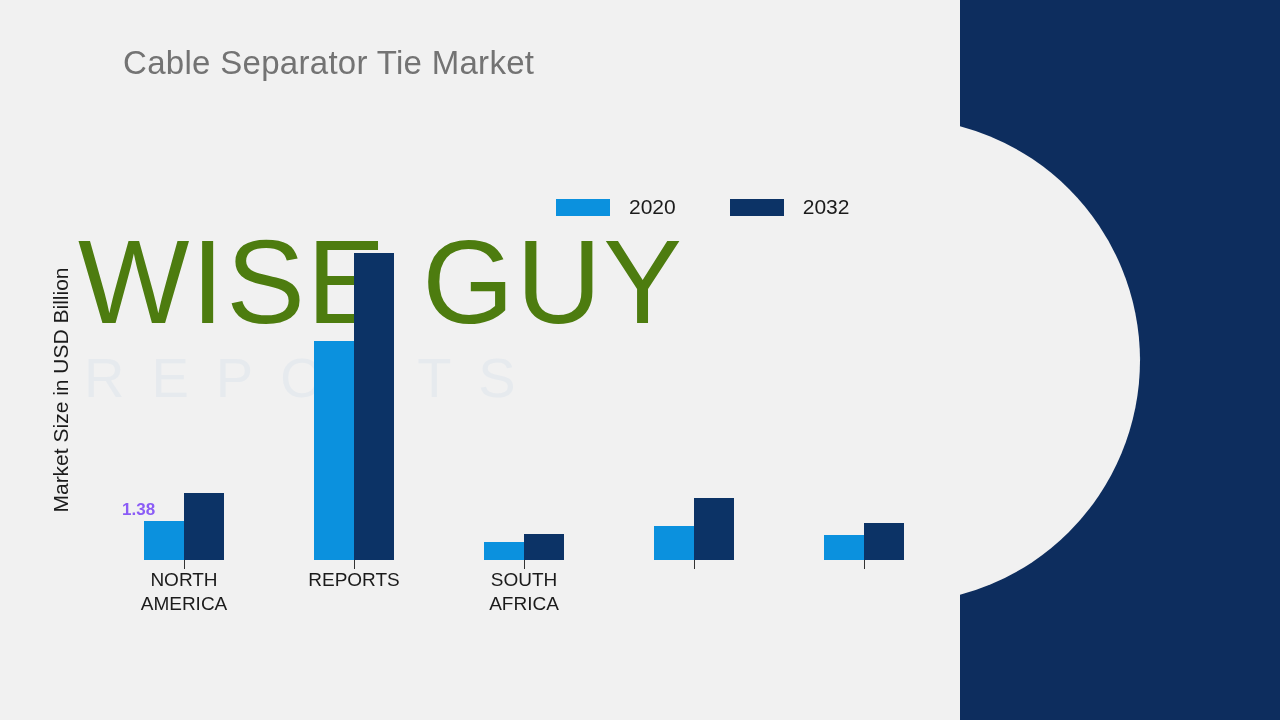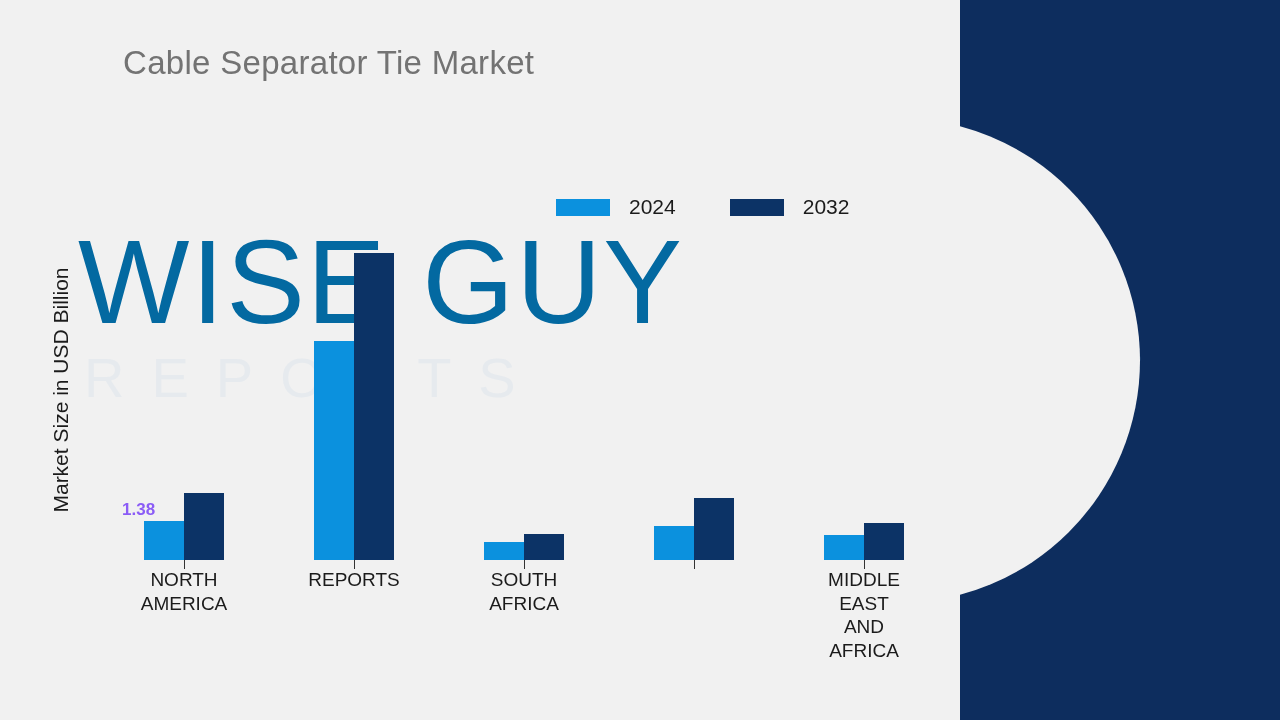--- a/index.html
+++ b/index.html
@@ -46,21 +46,21 @@
   .watermark {
     position:absolute;
     left:78px; top:222px;
     width:820px; height:230px;
     pointer-events:none;
     user-select:none;
   }
   .wm-line1 {
     font-size:118px;
     font-weight:400;
-    color:#0369a1;
+    color:#4d7c0f;
     letter-spacing:2px;
     line-height:120px;
     white-space:nowrap;
   }
   .wm-line2 {
     font-size:56px;
     font-weight:400;
     color:#e6eaee;
     letter-spacing:27px;
     line-height:72px;
@@ -203,21 +203,21 @@
 
   </div>
 
   <div class="chart-title">Cable Separator Tie Market</div>
 
   <div class="y-axis-title">Market Size in USD Billion</div>
 
   <div class="legend">
     <div class="legend-item">
       <span class="legend-swatch bar-2024"></span>
-      <span class="legend-label">2024</span>
+      <span class="legend-label">2020</span>
     </div>
     <div class="legend-item">
       <span class="legend-swatch bar-2032"></span>
       <span class="legend-label">2032</span>
     </div>
   </div>
 
   <div class="plot">
     <div class="baseline"></div>
   <div class="group" style="left: 48px; width: 80px;">
@@ -253,20 +253,16 @@
         </div>
         <div class="tick" style="left: 40px;"></div>
       </div>
       <div class="group" style="left: 728px; width: 80px;">
         <div class="bars" style="width: 80px;">
           <div class="bar bar-2024" title="2024: 0.88" style="width: 40px; height: 25px;"></div>
           <div class="bar bar-2032" title="2032: 1.31" style="width: 40px; height: 37px;"></div>
         </div>
         <div class="tick" style="left: 40px;"></div>
       </div>
-      <div class="cat-label" style="left: 688px; width: 160px;">MIDDLE
-EAST
-AND
-AFRICA</div>
       <div class="bar-value" style="left: 26px; bottom: 40px;">1.38</div>
     </div>
 
 </div>
 
 </body></html>

